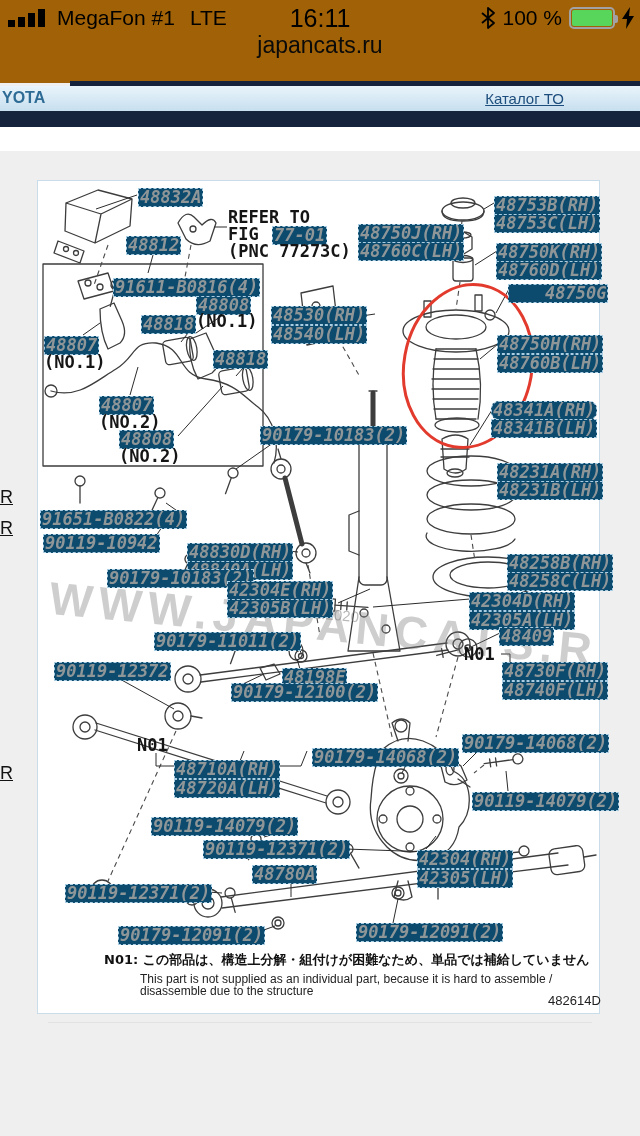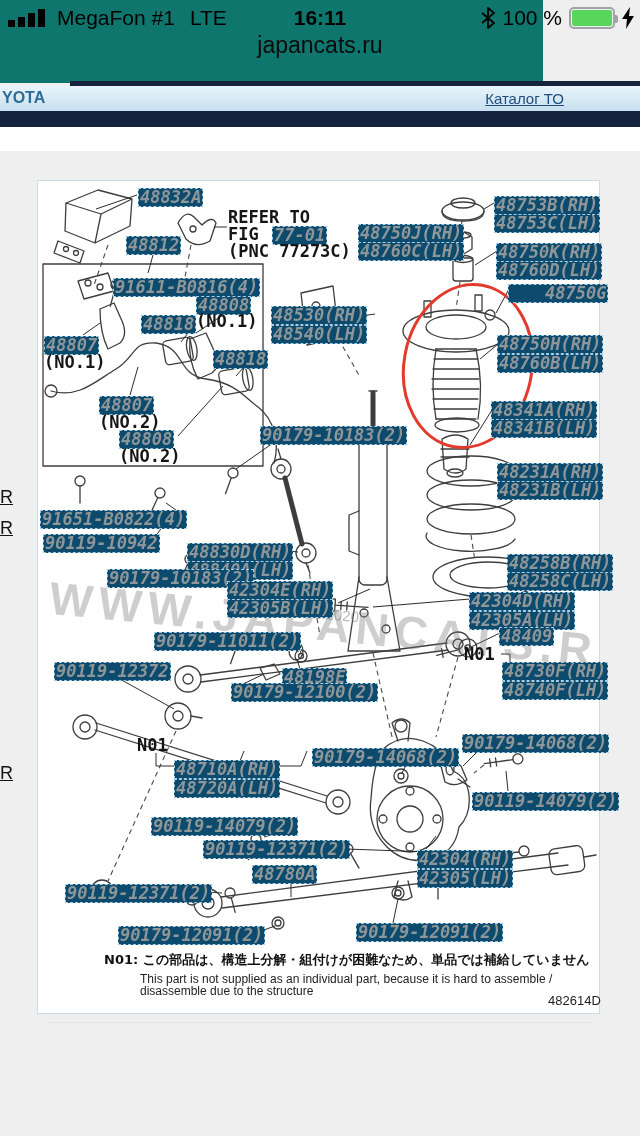--- a/index.html
+++ b/index.html
@@ -1,26 +1,26 @@
 <!DOCTYPE html>
 <html><head>
 <meta charset="utf-8">
 <style>
   html,body{margin:0;padding:0;background:#888;}
   .screen{position:relative;width:640px;height:1136px;margin:0 auto;background:#efefef;
           font-family:"Liberation Sans",sans-serif;overflow:hidden;}
 
   
-  .topchrome{position:absolute;left:0;top:0;width:543px;height:83px;background:#0f766e;}
+  .topchrome{position:absolute;left:0;top:0;width:640px;height:83px;background:#a16207;}
   .statusrow{position:absolute;left:0;top:4px;width:640px;height:28px;}
   .left-group{position:absolute;left:8px;top:0;height:28px;display:flex;align-items:center;gap:7px;}
   .right-group{position:absolute;right:6px;top:0;height:28px;display:flex;align-items:center;gap:7px;}
   .sb-text{font-size:21px;color:#000;}
   .clock{position:absolute;left:50%;top:0;transform:translateX(-50%);height:28px;display:flex;align-items:center;
-         font-size:21px;font-weight:700;color:#000;}
+         font-size:25px;font-weight:400;color:#000;}
   .battery{position:relative;width:46px;height:22px;border:2px solid #a2a2a6;border-radius:5px;box-sizing:border-box;}
   .battery .fill{position:absolute;left:1px;top:1px;bottom:1px;width:40px;background:#57d65b;border-radius:2px;}
   .battery .nub{position:absolute;right:-5px;top:6px;width:3px;height:8px;background:#a2a2a6;border-radius:0 2px 2px 0;}
   .sitetitle{position:absolute;left:0;top:32px;width:640px;text-align:center;font-size:23px;color:#0a0a0a;}
 
   
   .tab-notch{position:absolute;left:70px;right:0;top:81px;height:5px;background:#16233c;}
   .blueband{position:absolute;left:0;top:86px;width:640px;height:37px;
             background:linear-gradient(#e9f4fb,#b7d5e9);}
   .brand-frag{position:absolute;left:2px;top:3px;font-size:16px;font-weight:600;color:#2e6b95;}
@@ -390,21 +390,21 @@
       <div class="part-label link" style="left: 141px; top: 315px;">48818</div>
       <div class="part-label link" style="left: 271px; top: 306px;">48530(RH)</div>
       <div class="part-label link" style="left: 271px; top: 325px;">48540(LH)</div>
       <div class="part-label link" style="left: 44px; top: 336px;">48807</div>
       <div class="part-label plain" style="left: 44px; top: 354px;">(NO.1)</div>
       <div class="part-label link" style="left: 213px; top: 350px;">48818</div>
       <div class="part-label link" style="left: 497px; top: 335px;">48750H(RH)</div>
       <div class="part-label link" style="left: 497px; top: 354px;">48760B(LH)</div>
       <div class="part-label link" style="left: 99px; top: 396px;">48807</div>
       <div class="part-label plain" style="left: 99px; top: 414px;">(NO.2)</div>
-      <div class="part-label link" style="left: 491px; top: 401px;">48341A(RH)</div>
+      <div class="part-label link" style="left: 491px; top: 401px; border-radius: 8px;">48341A(RH)</div>
       <div class="part-label link" style="left: 491px; top: 419px;">48341B(LH)</div>
       <div class="part-label link" style="left: 119px; top: 430px;">48808</div>
       <div class="part-label plain" style="left: 119px; top: 448px;">(NO.2)</div>
       <div class="part-label link" style="left: 260px; top: 426px;">90179-10183(2)</div>
       <div class="part-label link" style="left: 497px; top: 463px;">48231A(RH)</div>
       <div class="part-label link" style="left: 497px; top: 481px;">48231B(LH)</div>
       <div class="part-label link" style="left: 40px; top: 510px;">91651-B0822(4)</div>
       <div class="part-label link" style="left: 43px; top: 534px;">90119-10942</div>
       <div class="part-label link" style="left: 187px; top: 543px;">48830D(RH)</div>
       <div class="part-label link" style="left: 187px; top: 561px;">48840A(LH)</div>

